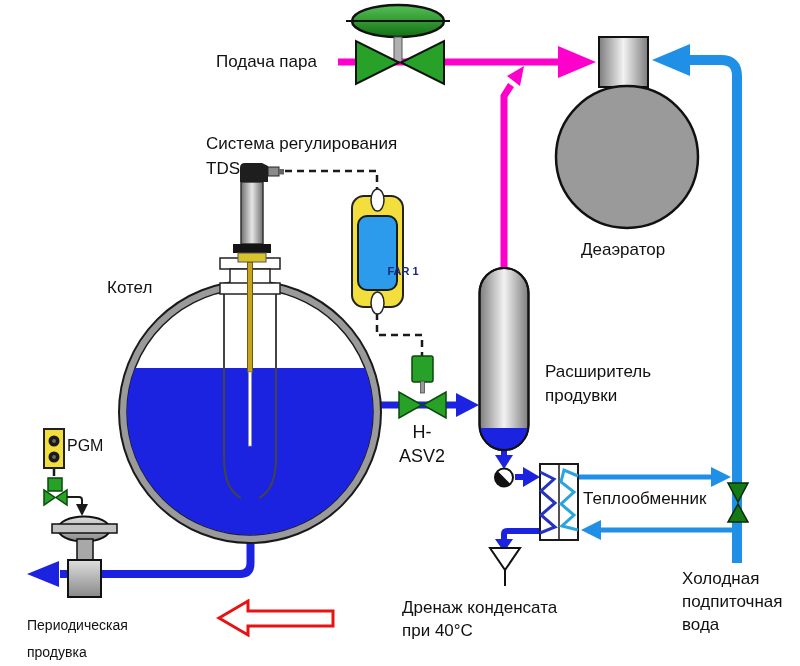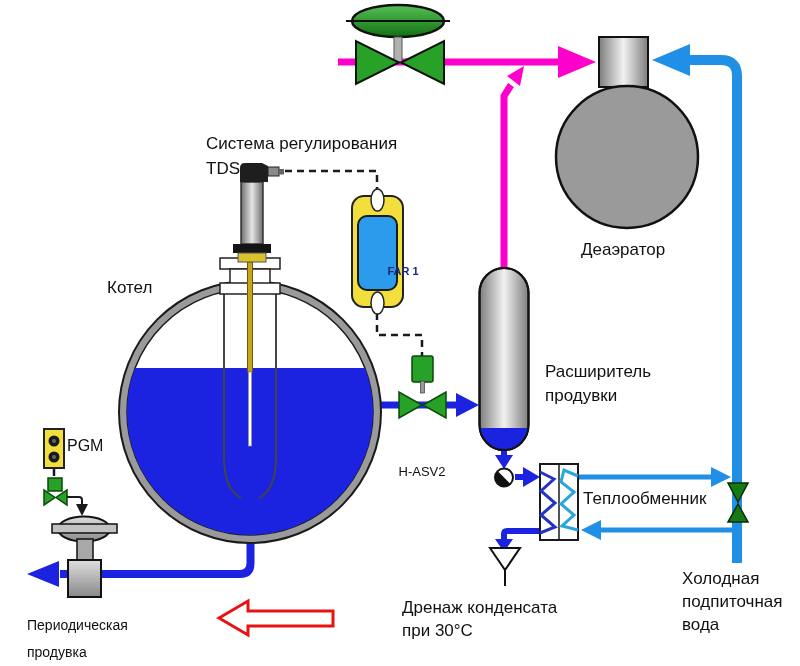--- a/index.html
+++ b/index.html
@@ -10,21 +10,21 @@
   .lbl-steam{left:216px;top:50px;}
   .lbl-tds{left:181px;top:131px;line-height:25px;margin-left:25px;}
   .lbl-boiler{left:107px;top:276px;}
   .lbl-deaerator{left:581px;top:238px;}
   .lbl-expander{left:545px;top:360px;}
   .lbl-hx{left:583px;top:487px;}
   .lbl-coldwater{left:682px;top:567px;line-height:23px;}
   .lbl-drain{left:402px;top:596px;line-height:23px;}
   .lbl-periodic{left:27px;top:612px;font-size:14px;line-height:27px;}
   .lbl-far1{left:356px;top:259px;width:44px;text-align:center;font-size:11px;font-weight:bold;color:#16297a;margin-left:25px;}
-  .lbl-hasv2{left:395px;top:420px;width:54px;text-align:center;font-size:13px;margin-top:40px;}
+  .lbl-hasv2{left:395px;top:420px;width:54px;text-align:center;font-size:18px;}
   .lbl-pgm{left:67px;top:434px;font-size:16px;}
 
   .st-steam{stroke:var(--steam);} .fl-steam{fill:var(--steam);}
   .st-water{stroke:var(--water);} .fl-water{fill:var(--water);}
   .st-makeup{stroke:var(--makeup);} .fl-makeup{fill:var(--makeup);}
   .st-hot{stroke:var(--coil-hot);} .st-cold{stroke:var(--coil-cold);}
   .fl-green{fill:var(--green);} .fl-gdark{fill:var(--green-dark);}
   .fl-yellow{fill:var(--yellow);} .fl-screen{fill:var(--screen);}
   .red-arrow{stroke:var(--red);fill:#fff;}
 </style>
@@ -196,31 +196,32 @@
   </g>
 
   <g>
     <polygon points="490,548 520,548 505,570" fill="#ffffff" stroke="#111" stroke-width="2"></polygon>
     <path d="M 505 570 V 586" stroke="#111" stroke-width="2"></path>
   </g>
 
   <polygon class="red-arrow" points="219,618 248,601 248,611 333,611 333,626 248,626 248,635" stroke-width="3" stroke-linejoin="miter"></polygon>
 </svg>
 
+<div class="lbl lbl-steam">Подача пара</div>
 <div class="lbl lbl-tds">Система регулирования
 TDS</div>
 <div class="lbl lbl-boiler">Котел</div>
 <div class="lbl lbl-deaerator">Деаэратор</div>
 <div class="lbl lbl-far1">FAR 1</div>
 <div class="lbl lbl-hasv2">H-ASV2</div>
 <div class="lbl lbl-hx">Теплообменник</div>
 <div class="lbl lbl-expander">Расширитель
 продувки</div>
 <div class="lbl lbl-pgm">PGM</div>
 <div class="lbl lbl-coldwater">Холодная
 подпиточная
 вода</div>
 <div class="lbl lbl-drain">Дренаж конденсата
-при 30°C</div>
+при 40°C</div>
 <div class="lbl lbl-periodic">Периодическая
 продувка</div>
 
 </div>
 
 </body></html>

